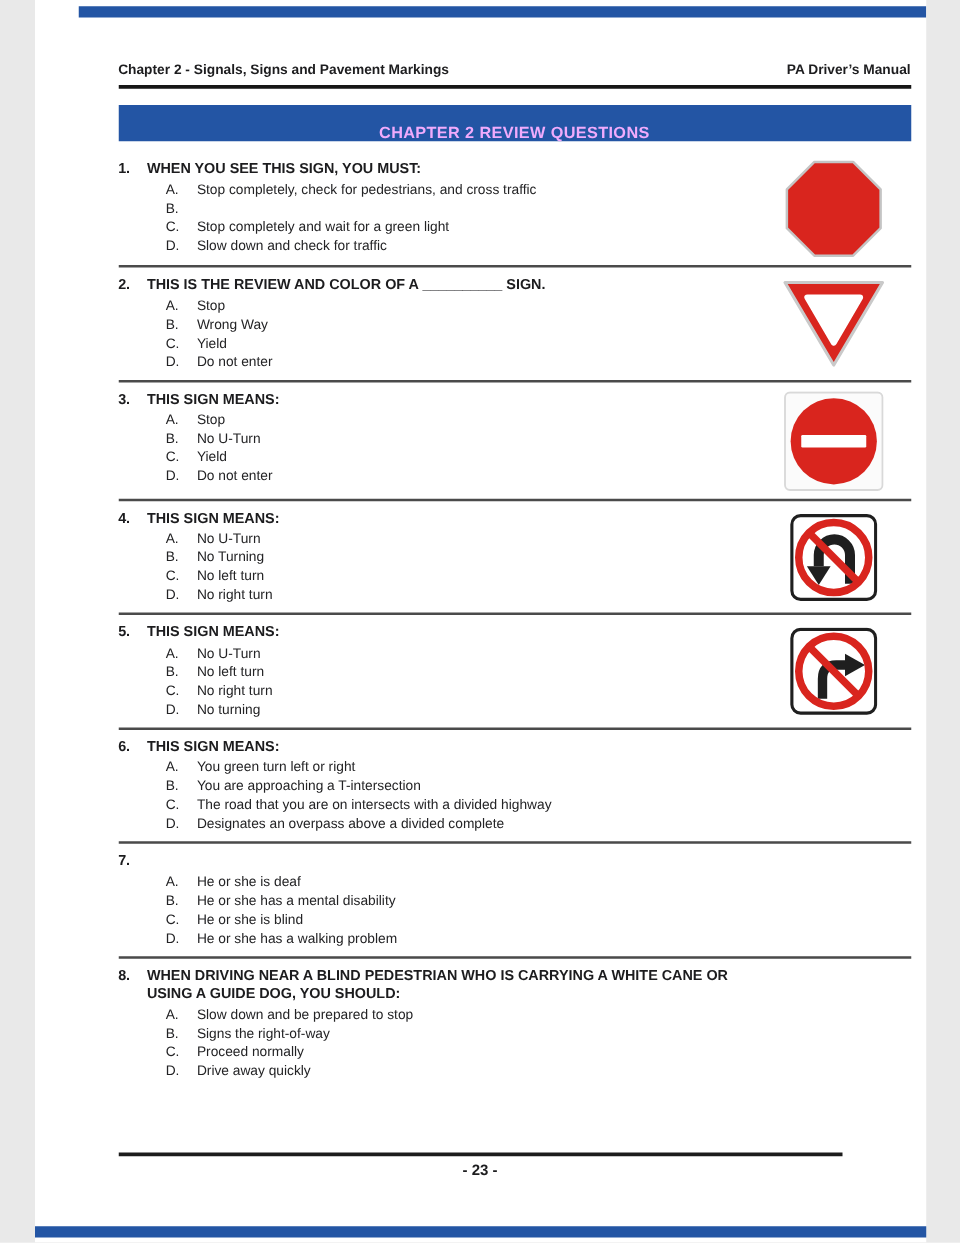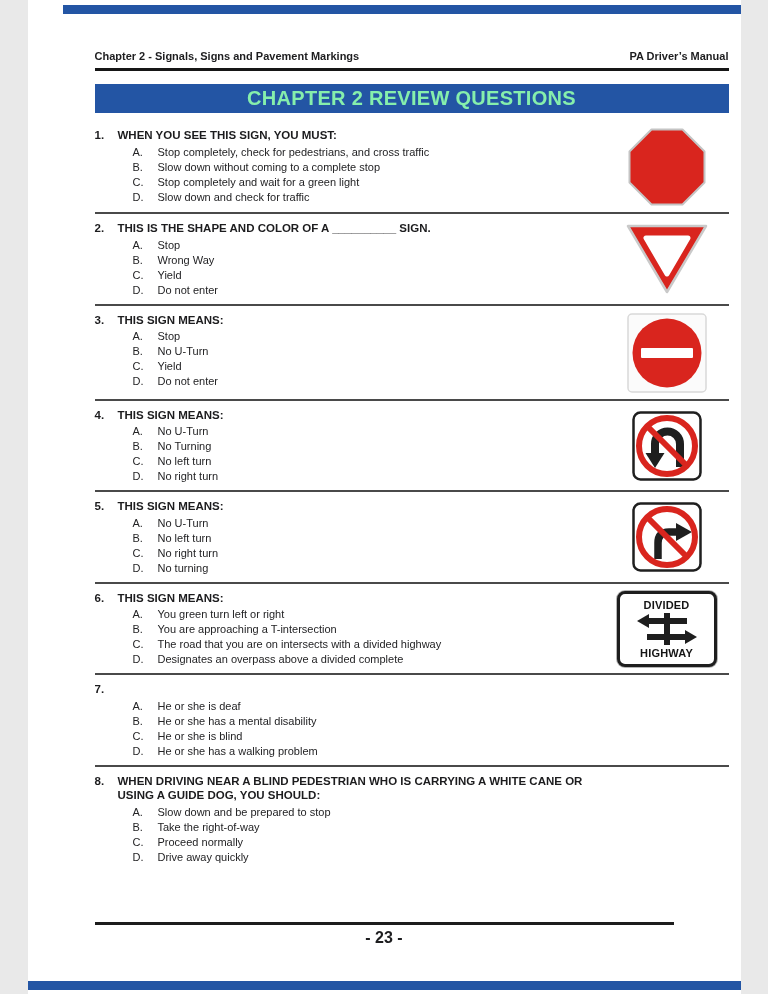--- a/index.html
+++ b/index.html
@@ -10,23 +10,23 @@
   }
   .bar-top { position:absolute; top:5px; left:35px; right:0; height:9px; background:#2355A4; }
   .bar-bottom { position:absolute; top:981px; left:0; width:734px; height:9px; background:#2355A4; }
 
   .content { position:absolute; left:67px; top:50px; width:634px; }
 
   .hdr { display:flex; justify-content:space-between; align-items:baseline;
          font-size:11px; font-weight:bold; line-height:13px; }
   .hdr-rule { border-top:3px solid #161616; margin-top:5px; }
 
-  .banner { margin-top:13px; height:29px; background:#2355A4; color:#86efac;
-            font-weight:bold; font-size:20px; letter-spacing:0.3px;
-            display:flex; align-items:center; justify-content:center; }
+  .banner { margin-top:13px; height:29px; background:#2355A4; color:#f0abfc;
+            font-weight:bold; font-size:13px; letter-spacing:0.3px;
+            display:flex; align-items:flex-end; justify-content:center; }
 
   .questions { margin-top:8px; }
   .q { display:flex; align-items:center; padding:7px 0 6px; border-bottom:2px solid #4a4a4a; }
   .q.last { border-bottom:none; }
   .q-main { flex:1; align-self:flex-start; }
   .q-head { display:flex; font-weight:bold; font-size:11.5px; line-height:14.5px; color:#1c1c1e; }
   .q-num { width:23px; flex:none; }
   .q-title { flex:1; max-width:500px; }
   .opts { margin:2px 0 0 38px; font-size:11px; color:#232325; }
   .opt { display:flex; line-height:15px; }
@@ -34,21 +34,21 @@
   .q-sign { width:124px; flex:none; display:flex; align-items:center; justify-content:center; }
 
   .dh-sign { width:94px; height:70px; background:#ffffff; border:3px solid #1e1e1e;
              border-radius:8px; box-shadow:0 0 0 1px #b5b5b5;
              display:flex; flex-direction:column; align-items:center; justify-content:center; }
   .dh-label { font-size:11px; font-weight:bold; line-height:12px; color:#151515; letter-spacing:0.2px; }
   .dh-arrows { margin:2px 0; display:block; }
 
   .footer-rule { position:absolute; left:67px; right:67px; top:922px; border-top:3px solid #1c1c1c; }
   .page-num { position:absolute; left:0; right:0; top:929px; text-align:center;
-              font-size:16px; font-weight:bold; }
+              font-size:12px; font-weight:bold; }
 </style>
 </head>
 <body>
 
 <div class="page">
   <div class="bar-top"></div>
 
   <div class="content">
     <div class="hdr">
       <span>Chapter 2 - Signals, Signs and Pavement Markings</span>
@@ -68,21 +68,20 @@
             <span class="q-num">1.</span>
             <span class="q-title">WHEN YOU SEE THIS SIGN, YOU MUST:</span>
           </div>
           <div class="opts">
             <div class="opt">
                 <span class="opt-letter">A.</span>
                 <span>Stop completely, check for pedestrians, and cross traffic</span>
               </div>
             <div class="opt">
                 <span class="opt-letter">B.</span>
-                <span>Slow down without coming to a complete stop</span>
               </div>
             <div class="opt">
                 <span class="opt-letter">C.</span>
                 <span>Stop completely and wait for a green light</span>
               </div>
             <div class="opt">
                 <span class="opt-letter">D.</span>
                 <span>Slow down and check for traffic</span>
               </div>
           </div>
@@ -91,21 +90,21 @@
           <svg width="78" height="78" viewBox="0 0 78 78">
             <polygon points="23.5,1.5 54.5,1.5 76.5,23.5 76.5,54.5 54.5,76.5 23.5,76.5 1.5,54.5 1.5,23.5" fill="#D9251E" stroke="#c4c4c4" stroke-width="2" stroke-linejoin="round"></polygon>
           </svg>
         </div>
       </div>
 
       <div class="q">
         <div class="q-main">
           <div class="q-head">
             <span class="q-num">2.</span>
-            <span class="q-title">THIS IS THE SHAPE AND COLOR OF A __________ SIGN.</span>
+            <span class="q-title">THIS IS THE REVIEW AND COLOR OF A __________ SIGN.</span>
           </div>
           <div class="opts">
             <div class="opt">
                 <span class="opt-letter">A.</span>
                 <span>Stop</span>
               </div>
             <div class="opt">
                 <span class="opt-letter">B.</span>
                 <span>Wrong Way</span>
               </div>
@@ -251,33 +250,20 @@
             <div class="opt">
                 <span class="opt-letter">C.</span>
                 <span>The road that you are on intersects with a divided highway</span>
               </div>
             <div class="opt">
                 <span class="opt-letter">D.</span>
                 <span>Designates an overpass above a divided complete</span>
               </div>
           </div>
         </div>
-        <div class="q-sign">
-          <div class="dh-sign">
-            <div class="dh-label">DIVIDED</div>
-            <svg class="dh-arrows" width="64" height="32" viewBox="0 0 64 32">
-              <rect x="29" y="0" width="6" height="32" fill="#1e1e1e"></rect>
-              <rect x="14" y="5" width="38" height="6" fill="#1e1e1e"></rect>
-              <polygon points="14,1 14,15 2,8" fill="#1e1e1e"></polygon>
-              <rect x="12" y="21" width="38" height="6" fill="#1e1e1e"></rect>
-              <polygon points="50,17 50,31 62,24" fill="#1e1e1e"></polygon>
-            </svg>
-            <div class="dh-label">HIGHWAY</div>
-          </div>
-        </div>
       </div>
 
       <div class="q">
         <div class="q-main">
           <div class="q-head">
             <span class="q-num">7.</span>
           </div>
           <div class="opts">
             <div class="opt">
                 <span class="opt-letter">A.</span>
@@ -305,21 +291,21 @@
             <span class="q-num">8.</span>
             <span class="q-title">WHEN DRIVING NEAR A BLIND PEDESTRIAN WHO IS CARRYING A WHITE CANE OR USING A GUIDE DOG, YOU SHOULD:</span>
           </div>
           <div class="opts">
             <div class="opt">
                 <span class="opt-letter">A.</span>
                 <span>Slow down and be prepared to stop</span>
               </div>
             <div class="opt">
                 <span class="opt-letter">B.</span>
-                <span>Take the right-of-way</span>
+                <span>Signs the right-of-way</span>
               </div>
             <div class="opt">
                 <span class="opt-letter">C.</span>
                 <span>Proceed normally</span>
               </div>
             <div class="opt">
                 <span class="opt-letter">D.</span>
                 <span>Drive away quickly</span>
               </div>
           </div>

